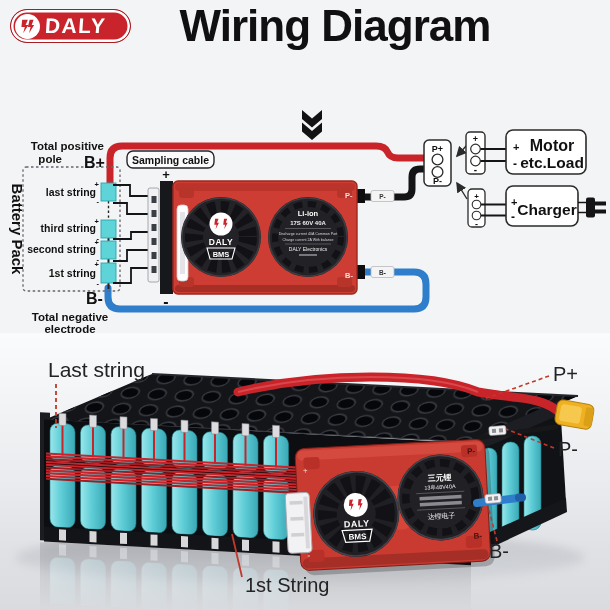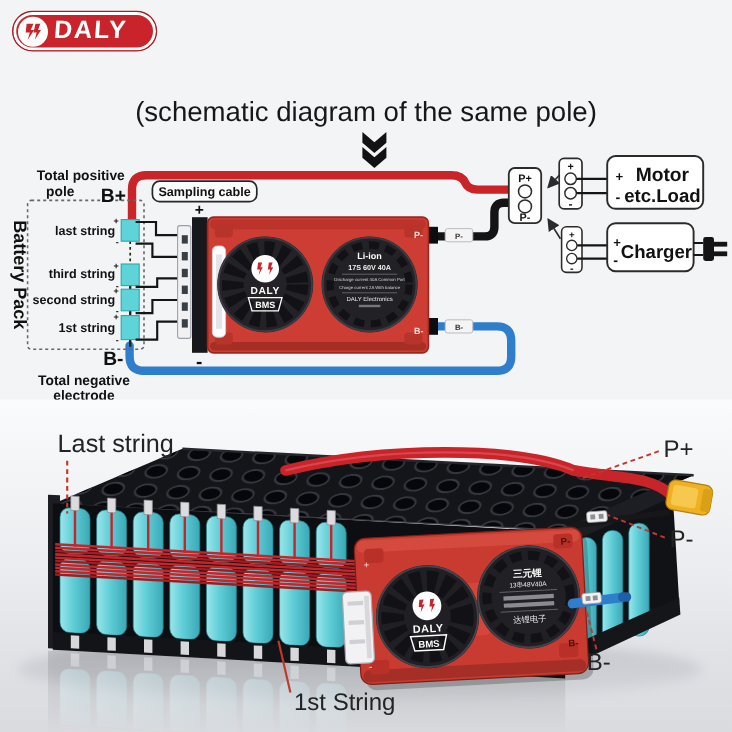--- a/index.html
+++ b/index.html
@@ -25,21 +25,21 @@
 
   <div class="logo">
     <span class="logo-circle">
       <svg width="19" height="19" viewBox="-10 -10 20 20">
         <path d="M-5.6,-7 L0.4,-7 L-2,-1.6 L1,-1.6 L-4.6,7 L-2.8,0.6 L-6.4,0.6 Z" fill="#c9242b"></path>
         <path d="M2.2,-7 L6.4,-7 L4.4,-1.6 L7,-1.6 L1.6,7 L3.2,0.6 L0.4,0.6 Z" fill="#c9242b"></path>
       </svg>
     </span>
     <span class="logo-text">DALY</span>
   </div>
-  <div class="subtitle">(schematic diagram of the same pole)</div>
+  <div class="title">Wiring Diagram</div>
 
   <svg class="scene" viewBox="0 0 610 610">
     <defs>
       <marker id="arrow" viewBox="0 0 10 10" refX="8.5" refY="5" markerWidth="7.5" markerHeight="7.5" orient="auto-start-reverse">
         <path d="M0,0 L10,5 L0,10 Z" fill="#2b2b2b"></path>
       </marker>
       <linearGradient id="photoBg" x1="0" y1="333" x2="0" y2="610" gradientUnits="userSpaceOnUse">
         <stop offset="0" stop-color="#fafbfc"></stop>
           <stop offset="0.55" stop-color="#e9ebee"></stop>
           <stop offset="1" stop-color="#d6d8dc"></stop>

